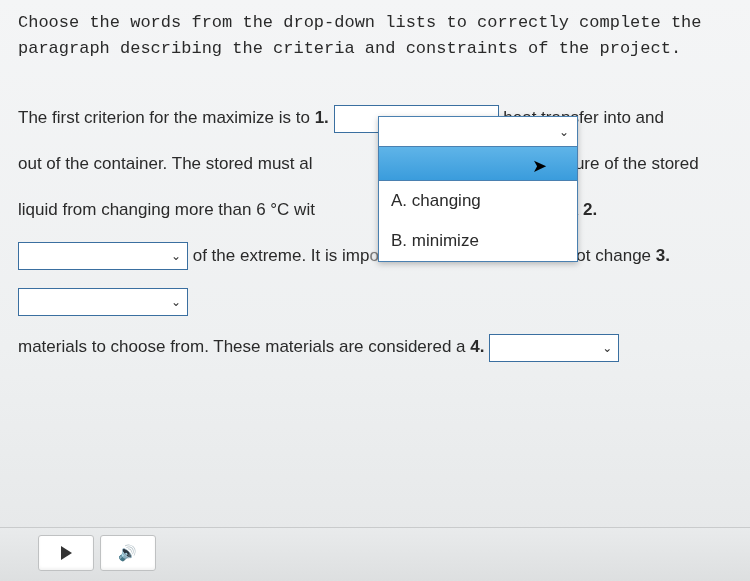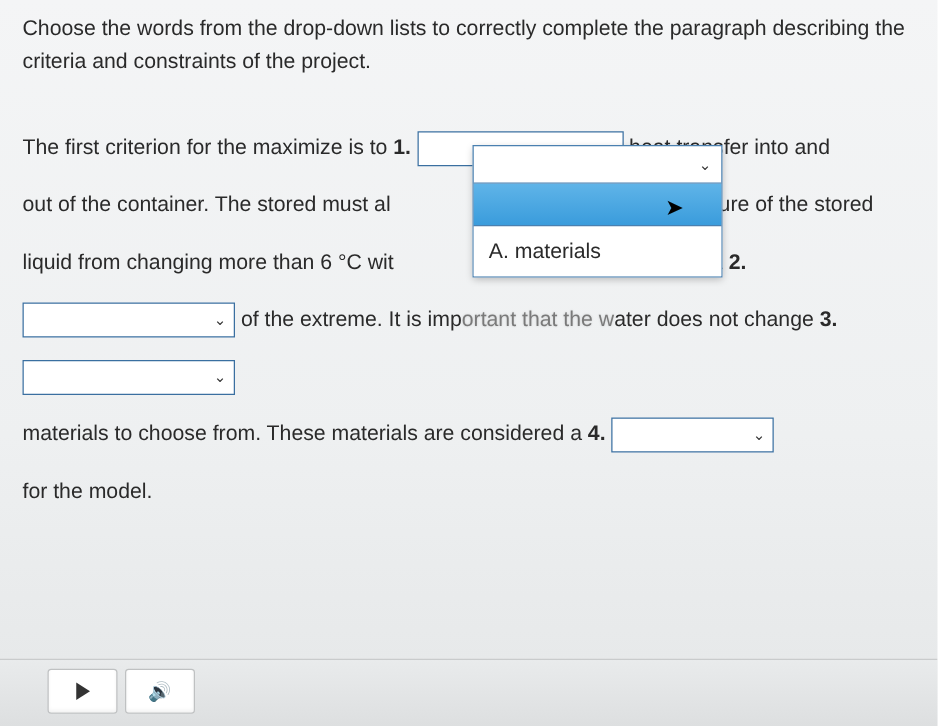--- a/index.html
+++ b/index.html
@@ -10,20 +10,21 @@
     font-family: Arial, Helvetica, sans-serif;
     font-size: 17px;
     color: #2a2a2a;
     padding: 10px 18px 0 18px;
     position: relative;
     overflow: hidden;
   }
   .instructions {
     line-height: 1.5;
     margin-bottom: 34px;
+    font-family: Liberation Mono, monospace;
   }
   .paragraph {
     line-height: 2.7;
     position: relative;
   }
   .inline-select,
   .inline-select-small {
     display: inline-block;
     border: 1px solid #3a6fa0;
     background: #fff;
@@ -141,34 +142,32 @@
 
   <div>
     <span class="inline-select-small"><span class="chev">⌄</span></span>
   </div>
 
   <div>
     <span>materials to choose from. These materials are considered a </span><b>4.</b>
     <span class="inline-select-small" style="width:130px"><span class="chev">⌄</span></span>
   </div>
 
-  <div>
-    <span>for the model.</span>
-  </div>
 
 </div>
 
 <div class="dropdown-open">
   <div class="dd-selected">
     <span class="chev">⌄</span>
   </div>
   <div class="dd-highlight">
     <span class="cursor">➤</span>
   </div>
-  <div class="dd-option">A. materials</div>
+  <div class="dd-option">A. changing</div>
+  <div class="dd-option">B. minimize</div>
 </div>
 
 <div class="bottom-bar">
   <div class="ctrl-btn btn-play">
     <div class="play-tri"></div>
   </div>
   <div class="ctrl-btn btn-audio">
     <span>🔊</span>
   </div>
 </div>

